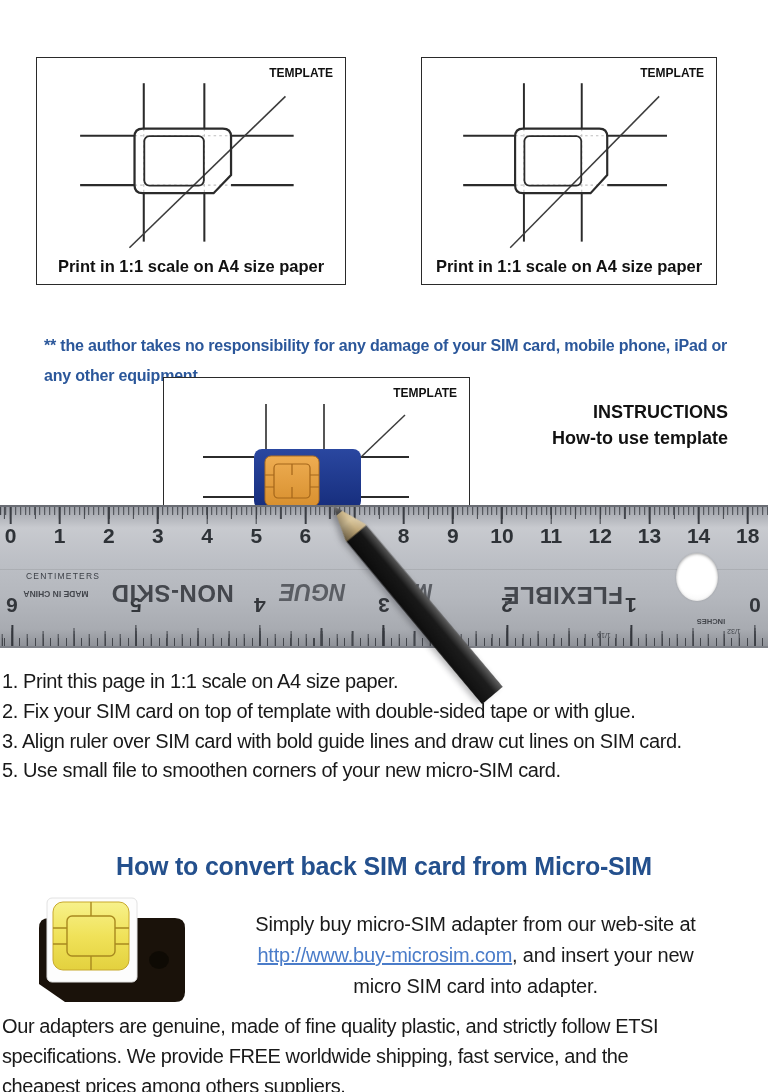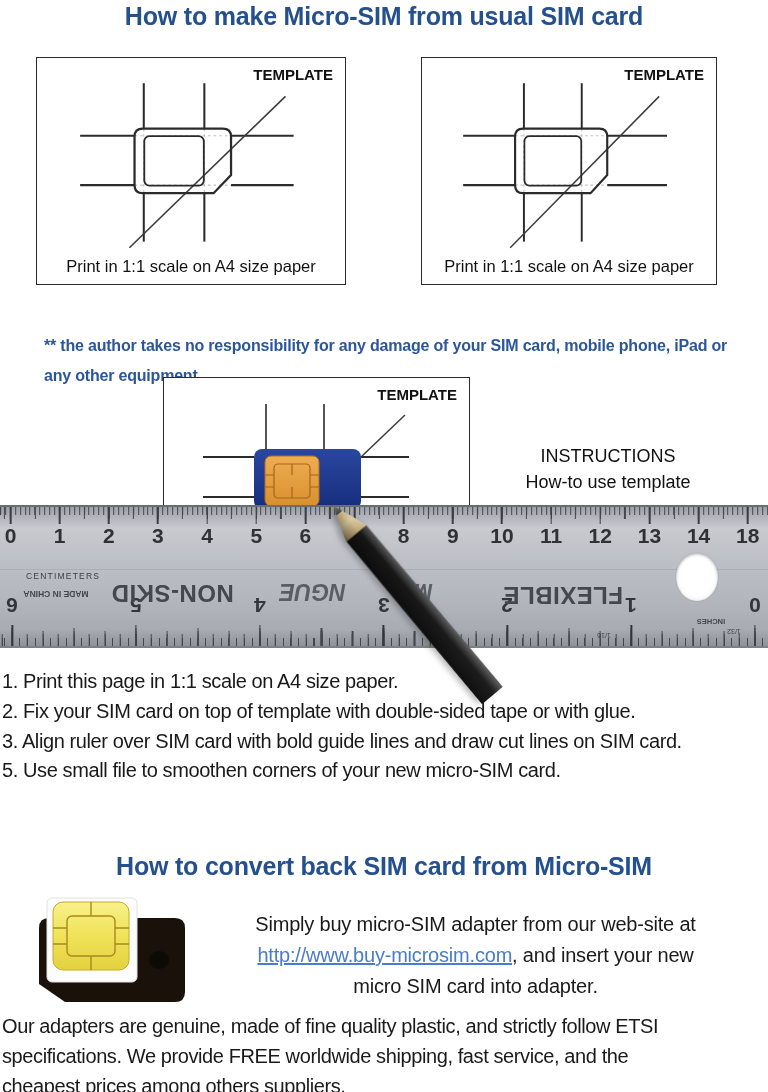--- a/index.html
+++ b/index.html
@@ -8,32 +8,32 @@
     background:#fff; font-family:"Liberation Sans", sans-serif; color:#1c1c1c;
   }
   .abs { position:absolute; }
 
   
   .h-title { left:0; right:0; text-align:center; font-weight:bold; font-size:25px;
              color:#24508d; letter-spacing:-0.2px; }
 
   
   .tpl-box { border:1.6px solid #2a2a2a; background:#fff; }
-  .tpl-label { position:absolute; top:8px; right:12px; font-weight:bold; font-size:15px; color:#111; }
+  .tpl-label { position:absolute; top:8px; right:12px; font-weight:bold; font-size:12px; color:#111; }
   .tpl-caption { position:absolute; bottom:8px; left:0; right:0; text-align:center;
-                 font-weight:normal; font-size:16.5px; color:#111;margin-top:10px; }
+                 font-weight:bold; font-size:16.5px; color:#111;margin-top:10px; }
   .tpl-svg { position:absolute; left:0; top:0; width:100%; height:100%; }
 
   
   .notes { left:44px; top:301px; width:700px; color:#2b579a; font-weight:bold;
            font-size:16px; line-height:30px; letter-spacing:-0.2px; white-space:pre-line; }
 
   
-  .instr-head { left:488px; top:399px; width:240px; text-align:center; font-weight:normal;
-                font-size:18px; line-height:26px; color:#111;margin-top:44px; }
+  .instr-head { left:488px; top:399px; width:240px; text-align:right; font-weight:bold;
+                font-size:18px; line-height:26px; color:#111; }
 
   
   .ruler { left:0; top:505px; width:768px; height:143px;
            background:linear-gradient(180deg,#9ea1a8 0%,#c8cacf 15%,#bcbfc5 40%,#b4b7bd 65%,#a8abb1 88%,#8f9299 100%);
            border-top:2px solid #6a6d74; border-bottom:2px solid #7d8087; box-sizing:border-box; }
   .ticks { position:absolute; left:0; right:0; }
   .t-mm  { top:0; height:8px;  background:repeating-linear-gradient(90deg,#43464c 0 1px,transparent 1px 4.915px); background-position-x:0.2px; }
   .t-cm5 { top:0; height:12px; background:repeating-linear-gradient(90deg,#43464c 0 1.2px,transparent 1.2px 24.575px); background-position-x:9.9px; }
   .t-cm  { top:0; height:17px; background:repeating-linear-gradient(90deg,#3a3d43 0 1.6px,transparent 1.6px 49.15px); background-position-x:9.7px; }
   .b-16 { bottom:0; height:8px;  background:repeating-linear-gradient(90deg,#43464c 0 1px,transparent 1px 7.7375px); background-position-x:4px; }
@@ -84,21 +84,20 @@
 
   
   .footer-para { left:2px; top:1011px; width:762px; font-size:20px; line-height:30px;
                  letter-spacing:-0.4px; color:#1a1a1a; white-space:pre-line; }
 </style>
 </head>
 <body>
 
 <div id="page">
 
-  <div class="abs h-title" style="top:2px">How to make Micro-SIM from usual SIM card</div>
 
   <div class="abs tpl-box" style="left:36px; top:57px; width:308px; height:226px;">
     <svg class="tpl-svg" viewBox="0 0 300 224" preserveAspectRatio="none">
       <g stroke="#bfbfbf" stroke-width="1.1" stroke-dasharray="2.5 3">
         <line x1="104" y1="70" x2="104" y2="134"></line>
           <line x1="163" y1="70" x2="163" y2="134"></line>
         <line x1="95" y1="77" x2="189" y2="77"></line>
           <line x1="95" y1="126" x2="189" y2="126"></line>
       </g>
       <g stroke="#2b2b2b" stroke-width="2">

